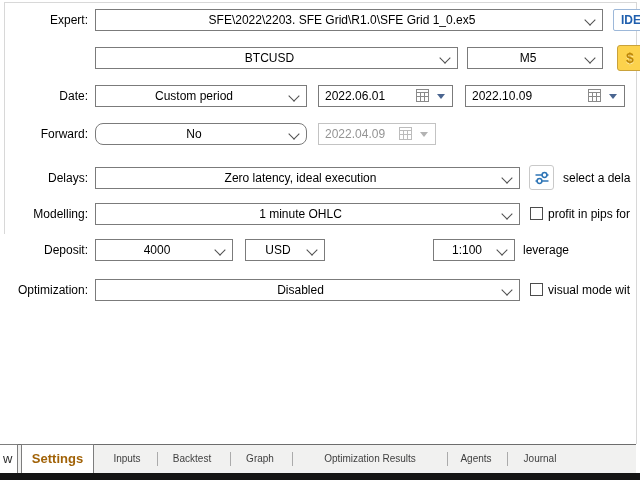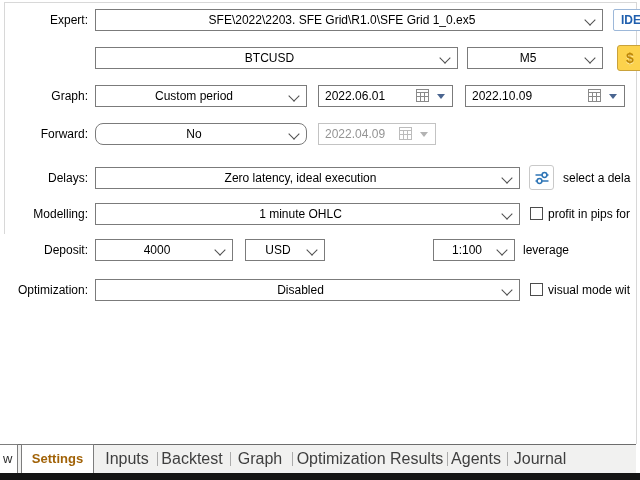--- a/index.html
+++ b/index.html
@@ -26,21 +26,21 @@
   .checkbox{position:absolute;width:13px;height:13px;border:1px solid #4c4c4c;background:#fff;box-sizing:border-box;}
   .sidetext{position:absolute;line-height:22px;white-space:nowrap;}
   .iconbtn{position:absolute;background:#fff;border:1px solid #c9c9c9;border-radius:3px;box-sizing:border-box;}
   .idebtn{position:absolute;background:#fff;border:1px solid #9db8d9;border-radius:2px;box-sizing:border-box;
           color:#1f5fae;font-weight:bold;font-size:12px;line-height:20px;padding-left:7px;}
   .dollarbtn{position:absolute;background:#fcd24c;border:1px solid #c9a23b;border-radius:3px;box-sizing:border-box;
           color:#bd8504;font-weight:bold;font-size:14px;line-height:24px;padding-left:8px;
           text-shadow:0 1px 0 #ffeeaa;}
   .tabbar{position:absolute;left:0;top:444px;width:636px;height:29px;background:#f1f1f0;
           border-top:1px solid #6d6d6d;box-sizing:border-box;}
-  .tab-label{position:absolute;top:0;line-height:28px;font-size:16px;color:#3f3f3f;transform:translateX(-50%);white-space:nowrap;}
+  .tab-label{position:absolute;top:0;line-height:28px;font-size:10px;color:#3f3f3f;transform:translateX(-50%);white-space:nowrap;}
   .tab-sep{position:absolute;top:7px;width:1px;height:14px;background:#ababab;}
   .tab-active{position:absolute;left:21px;top:-1px;width:73px;height:29px;background:#fff;
           border:1px solid #7d7d7d;border-bottom:none;box-sizing:border-box;
           text-align:center;line-height:28px;font-size:13px;font-weight:bold;color:#a16207;}
   .tab-partial{position:absolute;left:0;top:-1px;width:18px;height:29px;background:#fff;
           border-top:1px solid #7d7d7d;border-right:1px solid #7d7d7d;box-sizing:border-box;
           line-height:28px;font-size:13px;color:#2e2e2e;padding-left:3px;}
   .blackbar{position:absolute;left:0;top:473px;width:640px;height:7px;background:#141414;}
 </style>
 </head>
@@ -66,21 +66,21 @@
     <span class="chev"></span>
   </div>
   <div class="combo" style="left:467px;top:47px;width:136px;">
     <span class="txt">M5</span>
     <span class="chev"></span>
   </div>
   <div class="dollarbtn" style="left:617px;top:45px;width:28px;height:26px;">
     <span>$</span>
   </div>
 
-  <div class="lbl" style="top:85px;">Graph:</div>
+  <div class="lbl" style="top:85px;">Date:</div>
   <div class="combo" style="left:95px;top:85px;width:212px;">
     <span class="txt">Custom period</span>
     <span class="chev"></span>
   </div>
   <div class="datebox" style="left:318px;top:85px;width:135px;">
     <span class="txt">2022.06.01</span>
     <span class="calicon">
       <svg width="13" height="13" viewBox="0 0 13 13">
         <rect class="st" x="0.5" y="0.5" width="12" height="12" stroke-width="1"></rect>
         <line class="st" x1="0.5" y1="3.5" x2="12.5" y2="3.5" stroke-width="1"></line>

